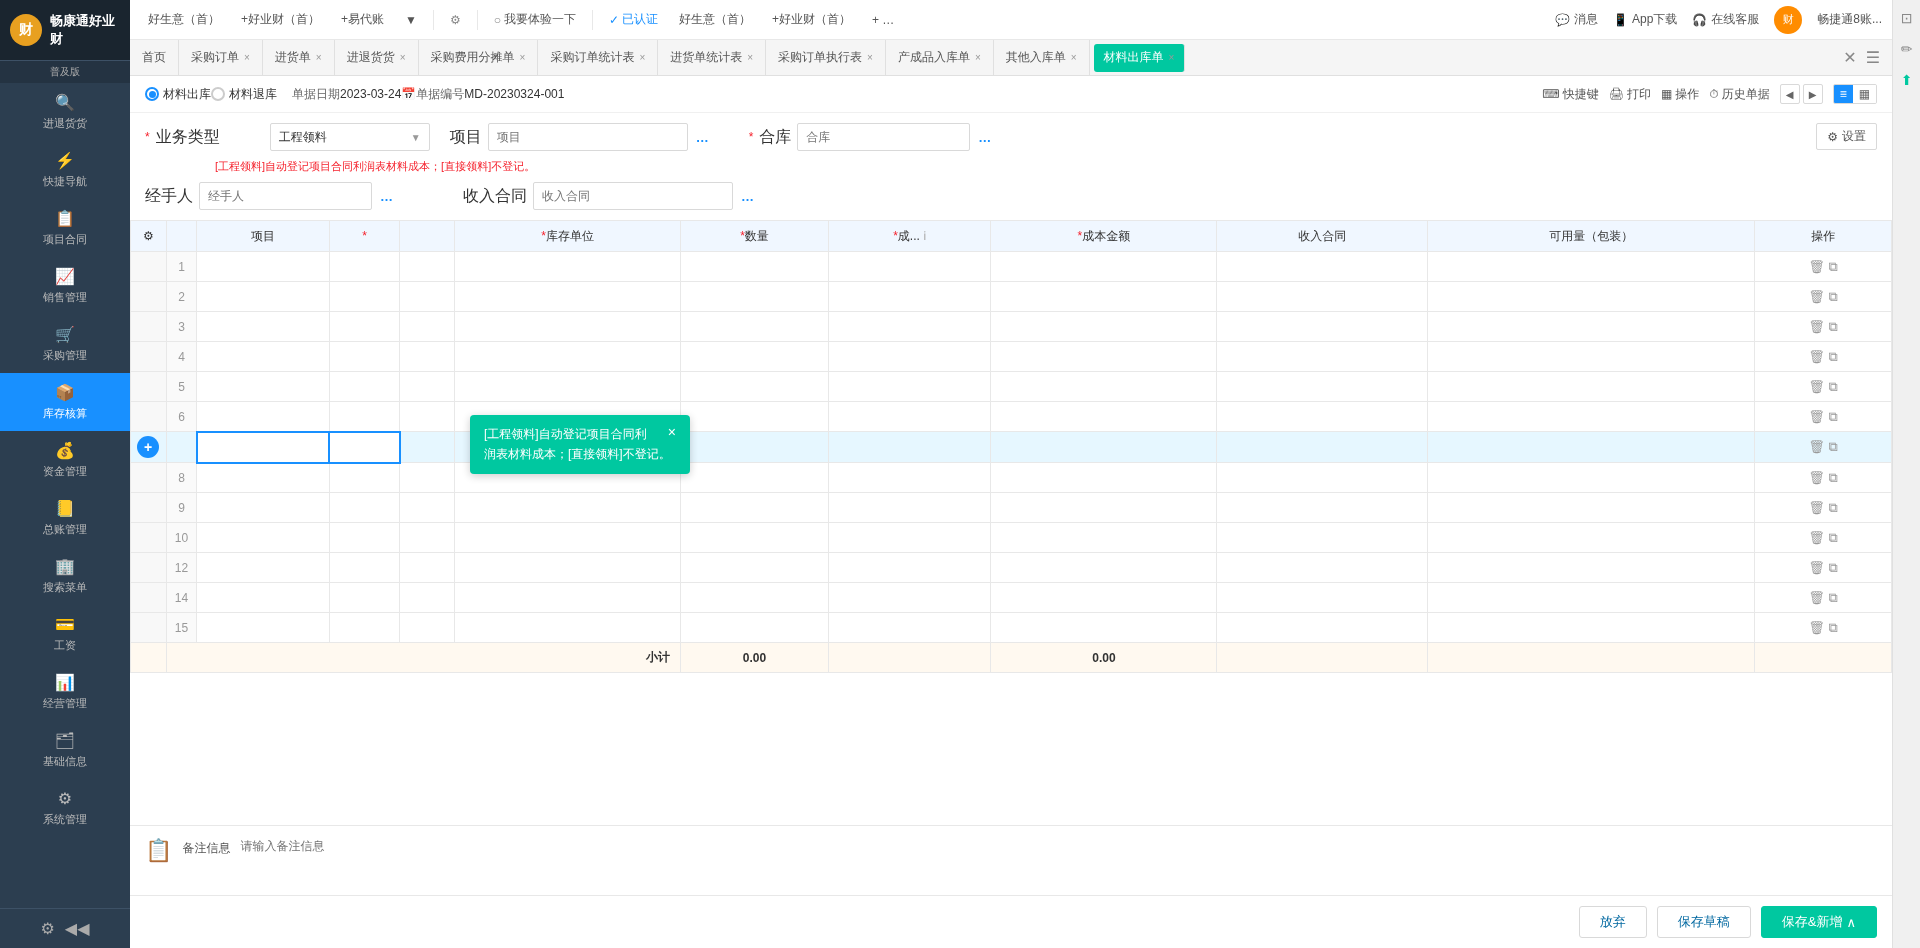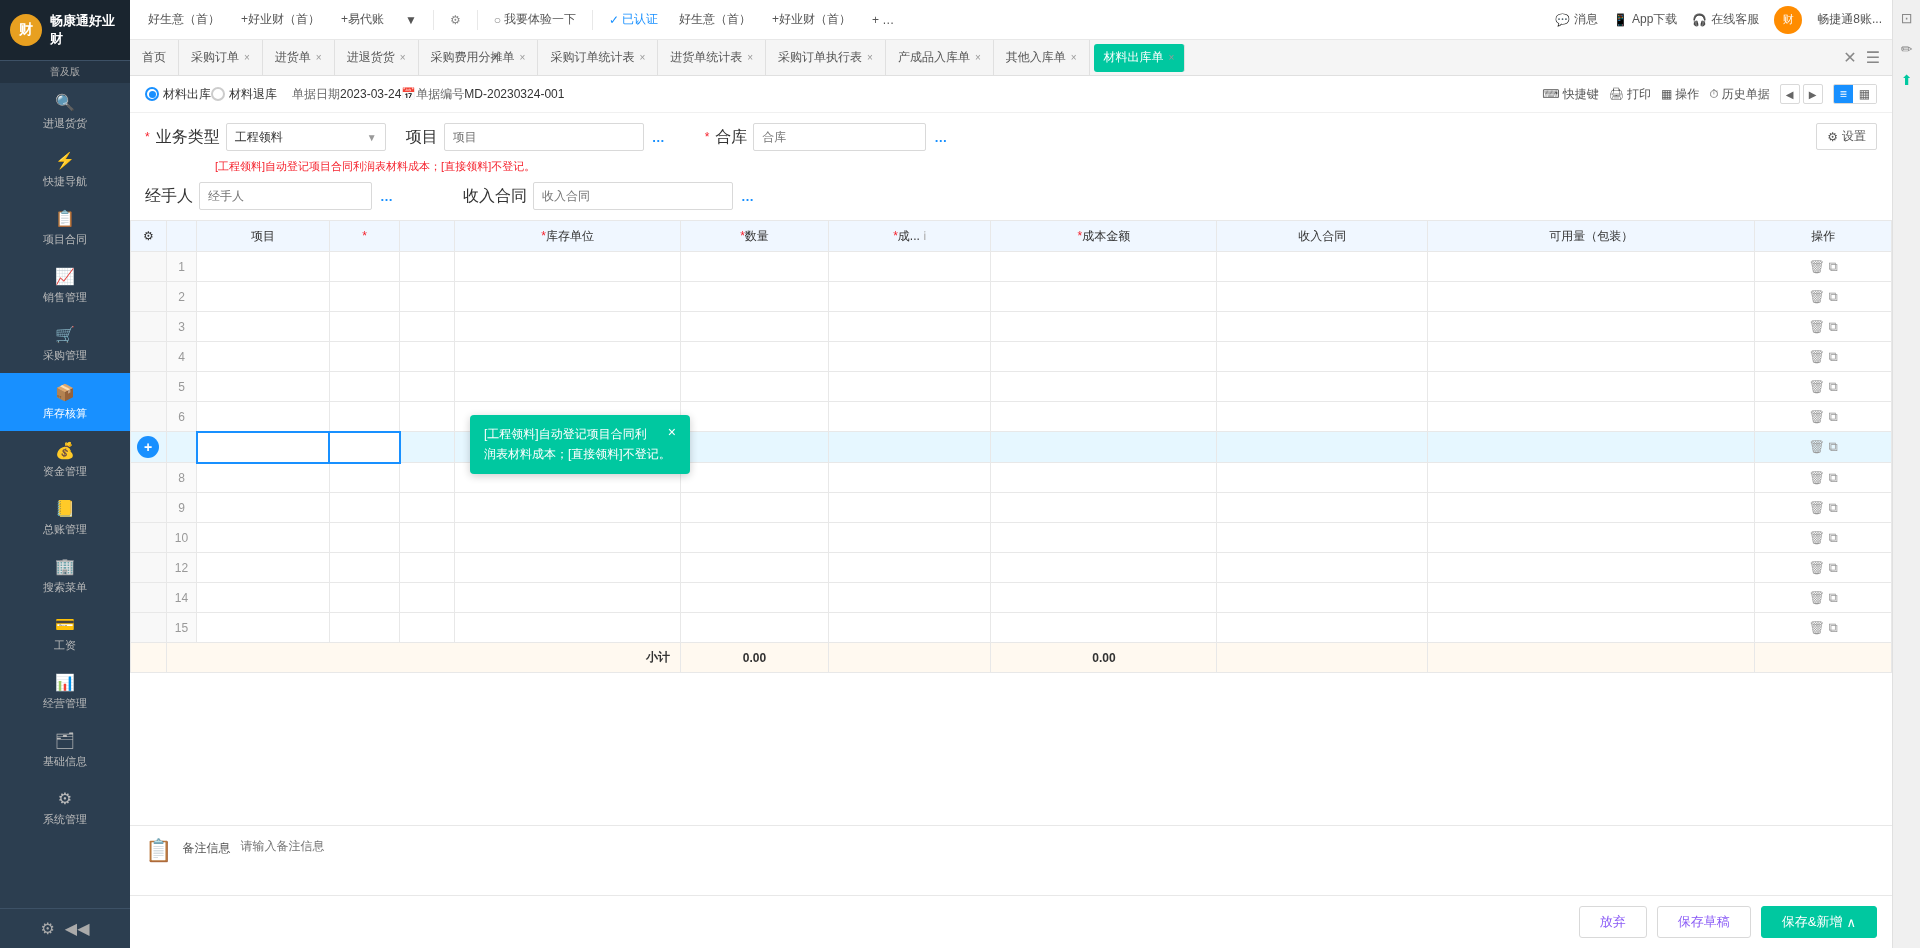--- a/index.html
+++ b/index.html
@@ -100,21 +100,21 @@
     .tooltip-close { float: right; cursor: pointer; color: #fff; font-size: 14px; margin-left: 10px; line-height: 1; }
 
     
     .bottom-note { border-top: 1px solid #e8e8e8; padding: 8px 15px; display: flex; align-items: flex-start; gap: 10px; flex-shrink: 0; min-height: 70px; }
     .note-icon { color: #1890ff; font-size: 22px; margin-top: 4px; }
     .note-input { flex: 1; border: none; outline: none; font-size: 12px; color: #999; padding: 4px 0; resize: none; background: transparent; }
     .note-label { font-size: 12px; color: #555; margin-top: 6px; white-space: nowrap; }
 
     
     .footer { border-top: 1px solid #e8e8e8; padding: 10px 15px; display: flex; justify-content: flex-end; gap: 10px; background: #fff; flex-shrink: 0; }
-    .btn { padding: 6px 20px; border-radius: 3px; cursor: pointer; font-size: 13px; border: 1px solid #d9d9d9; background: #fff; color: #8b5cf6; }
+    .btn { padding: 6px 20px; border-radius: 3px; cursor: pointer; font-size: 13px; border: 1px solid #d9d9d9; background: #fff; color: #0369a1; }
     .btn-success { background: #00c8a0; color: #fff; border-color: #00c8a0; display: flex; align-items: center; gap: 4px; }
 
     
     .right-panel { width: 28px; background: #f0f0f0; border-left: 1px solid #e0e0e0; display: flex; flex-direction: column; align-items: center; padding: 10px 0; gap: 15px; flex-shrink: 0; }
     .right-panel-icon { color: #888; cursor: pointer; font-size: 14px; }
 
     
     ::-webkit-scrollbar { width: 6px; height: 6px; }
     ::-webkit-scrollbar-track { background: #f1f1f1; }
     ::-webkit-scrollbar-thumb { background: #ccc; border-radius: 3px; }
@@ -341,21 +341,21 @@
             <div class="view-toggle-btn">▦</div>
           </div>
         </div>
       </div>
 
       <div class="form-area">
         <div class="form-row">
           <div class="form-field">
             <span class="required-star">*</span>
             <span class="form-label">业务类型</span>
-            <div class="form-select" style="min-width:160px;">
+            <div class="form-select" style="min-width:160px;margin-left:44px;">
               <span class="form-select-value">工程领料</span>
               <span class="form-select-arrow">▼</span>
             </div>
           </div>
           <div class="form-field">
             <span class="form-label">项目</span>
             <input class="form-input form-field-wide" style="min-width: 200px;" placeholder="项目">
             <span class="form-ellipsis-btn">…</span>
           </div>
           <div class="form-field" style="margin-left:20px;">

